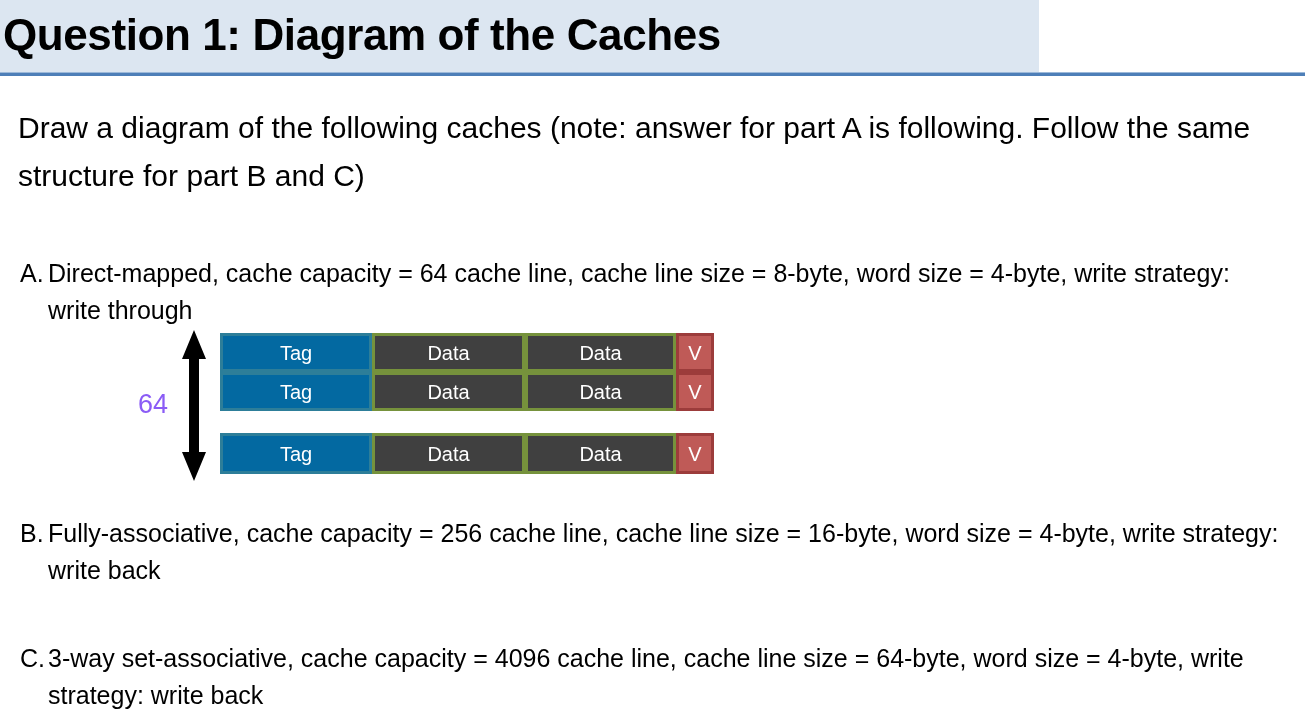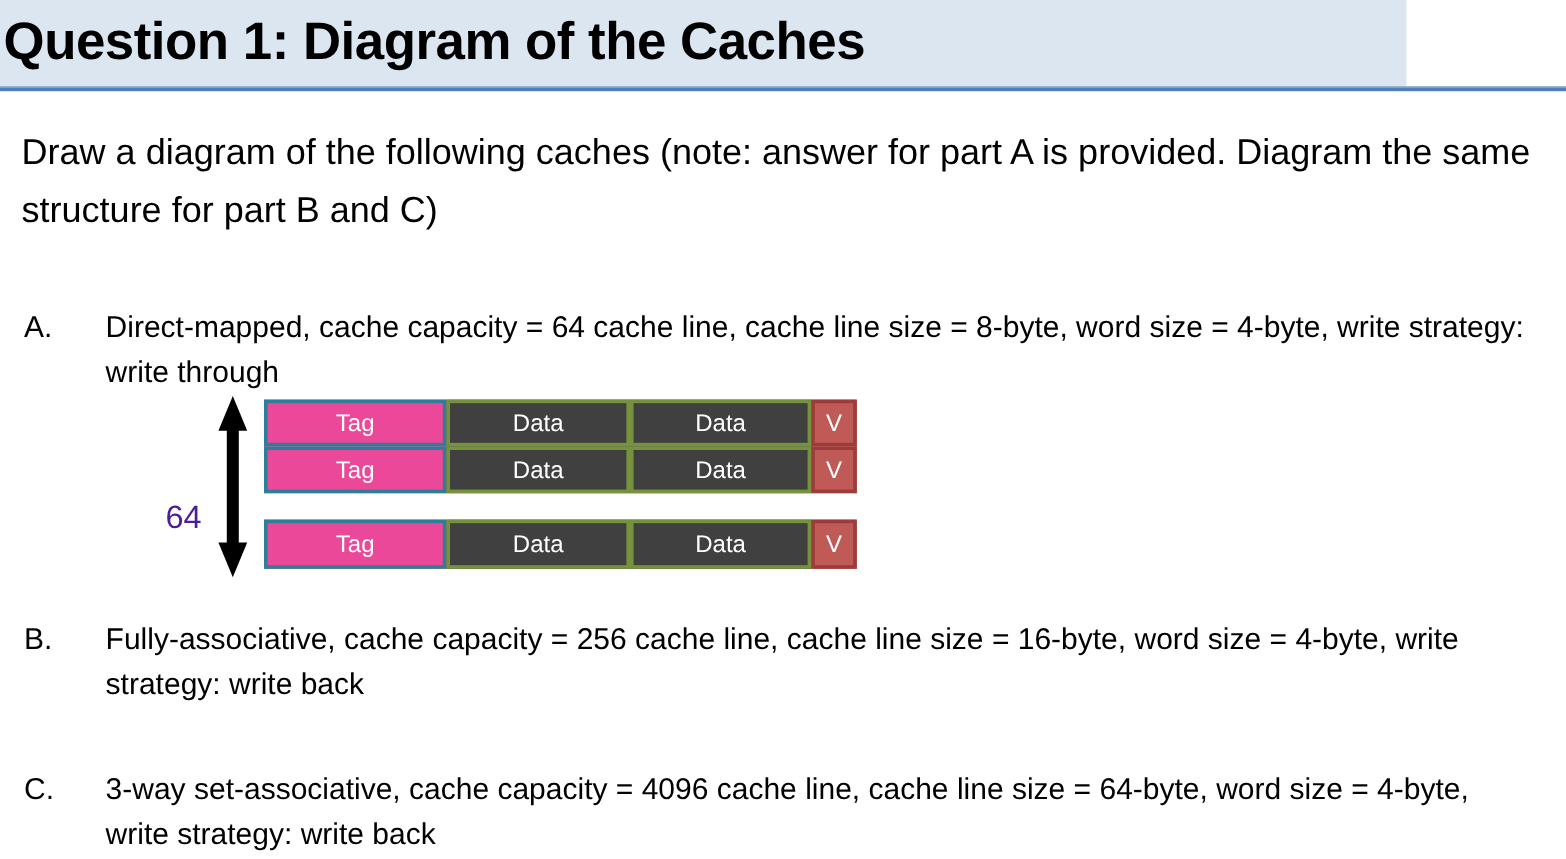--- a/index.html
+++ b/index.html
@@ -16,21 +16,21 @@
     font-family: "Liberation Sans", sans-serif;
     color: #000000;
     -webkit-font-smoothing: antialiased;
   }
 
   
   .title-bar {
     position: absolute;
     left: 0;
     top: 0;
-    width: 1172px;
+    width: 1039px;
     height: 72px;
     background: #dce6f1;
     box-sizing: border-box;
   }
   .title-text {
     position: absolute;
     left: 3px;
     top: 1px;
     font-size: 44px;
     font-weight: bold;
@@ -69,21 +69,21 @@
   }
   .qitem .marker {
     position: absolute;
     left: 0;
     top: 0;
     width: 46px;
     text-align: left;
   }
   .qitem .qtext {
     display: block;
-    margin-left: 68px;
+    margin-left: 28px;
   }
 
   #item-a { left: 20px; top: 255px; width: 1265px; }
   #item-b { left: 20px; top: 515px; width: 1275px; }
   #item-c { left: 20px; top: 640px; width: 1260px; }
 
   
   .diagram {
     position: absolute;
     left: 0;
@@ -93,22 +93,21 @@
     pointer-events: none;
   }
   .diagram > * { pointer-events: auto; }
 
   .dim-label {
     position: absolute;
     left: 138px;
     top: 388px;
     font-size: 27px;
     line-height: 32px;
-    color: #4c1d95;
-    margin-top: 27px;
+    color: #8b5cf6;
   }
 
   .dim-arrow {
     position: absolute;
     left: 178px;
     top: 328px;
     width: 32px;
     height: 155px;
   }
 
@@ -127,21 +126,21 @@
     align-items: center;
     justify-content: center;
     color: #ffffff;
     font-size: 20px;
     line-height: 1;
     border-style: solid;
     border-width: 3px;
   }
   .cell.tag {
     width: 152px;
-    background: #ec4899;
+    background: #0369a1;
     border-color: #2d7e99;
   }
   .cell.data {
     width: 153px;
     background: #404040;
     border-color: #76923c;
   }
   .cell.data.data-2 { width: 151px; }
   .cell.v {
     width: 38px;
@@ -151,21 +150,21 @@
   #cache-row-2 .cell.tag { width: 152px; }
 </style>
 </head>
 <body>
 
 <div class="title-bar">
   <div class="title-text">Question 1: Diagram of the Caches</div>
 </div>
 <div class="title-rule"></div>
 
-<div class="intro">Draw a diagram of the following caches (note: answer for part A is provided. Diagram the same structure for part B and C)</div>
+<div class="intro">Draw a diagram of the following caches (note: answer for part A is following. Follow the same structure for part B and C)</div>
 
 <div class="qitem" id="item-a">
   <span class="marker">A.</span>
   <span class="qtext">Direct-mapped, cache capacity = 64 cache line, cache line size = 8-byte, word size = 4-byte, write strategy:  write through</span>
 </div>
 
 <div class="diagram">
 
   <div class="dim-label">64</div>
 

